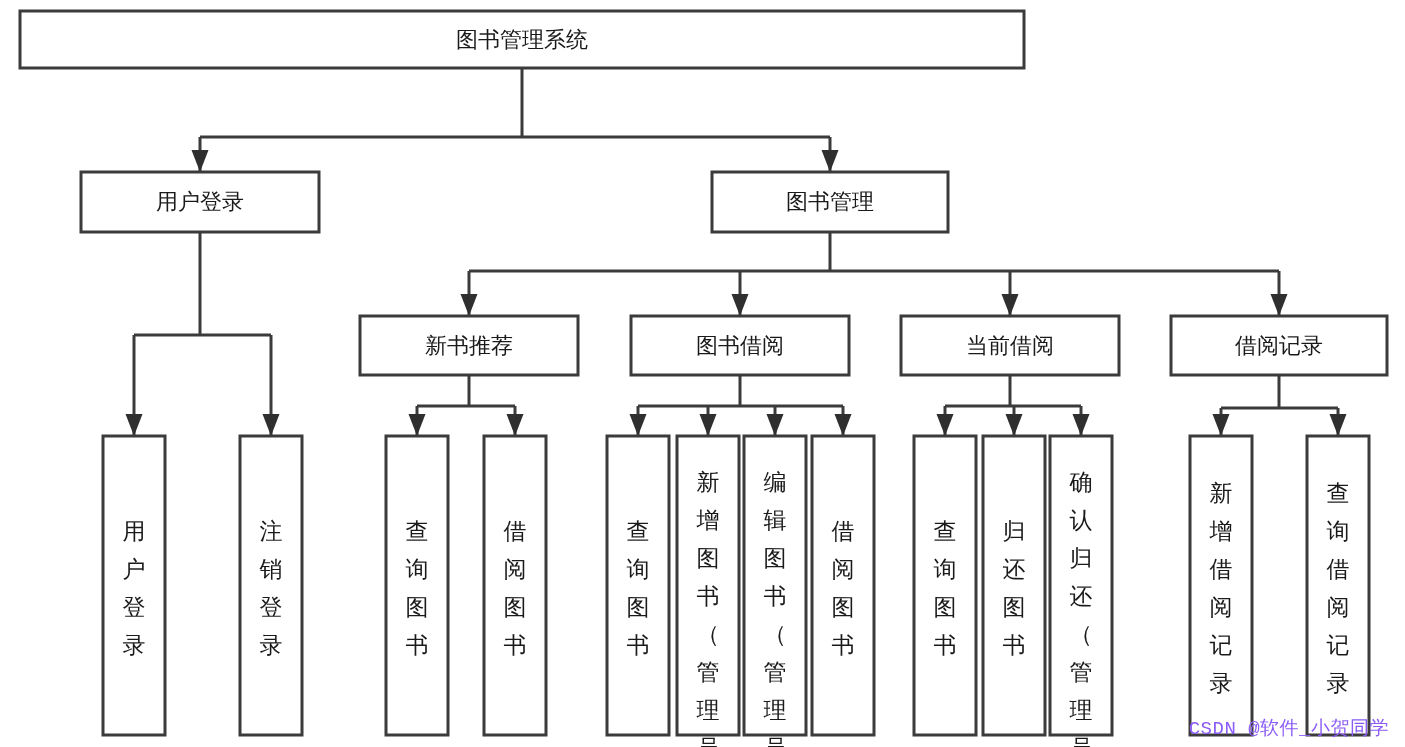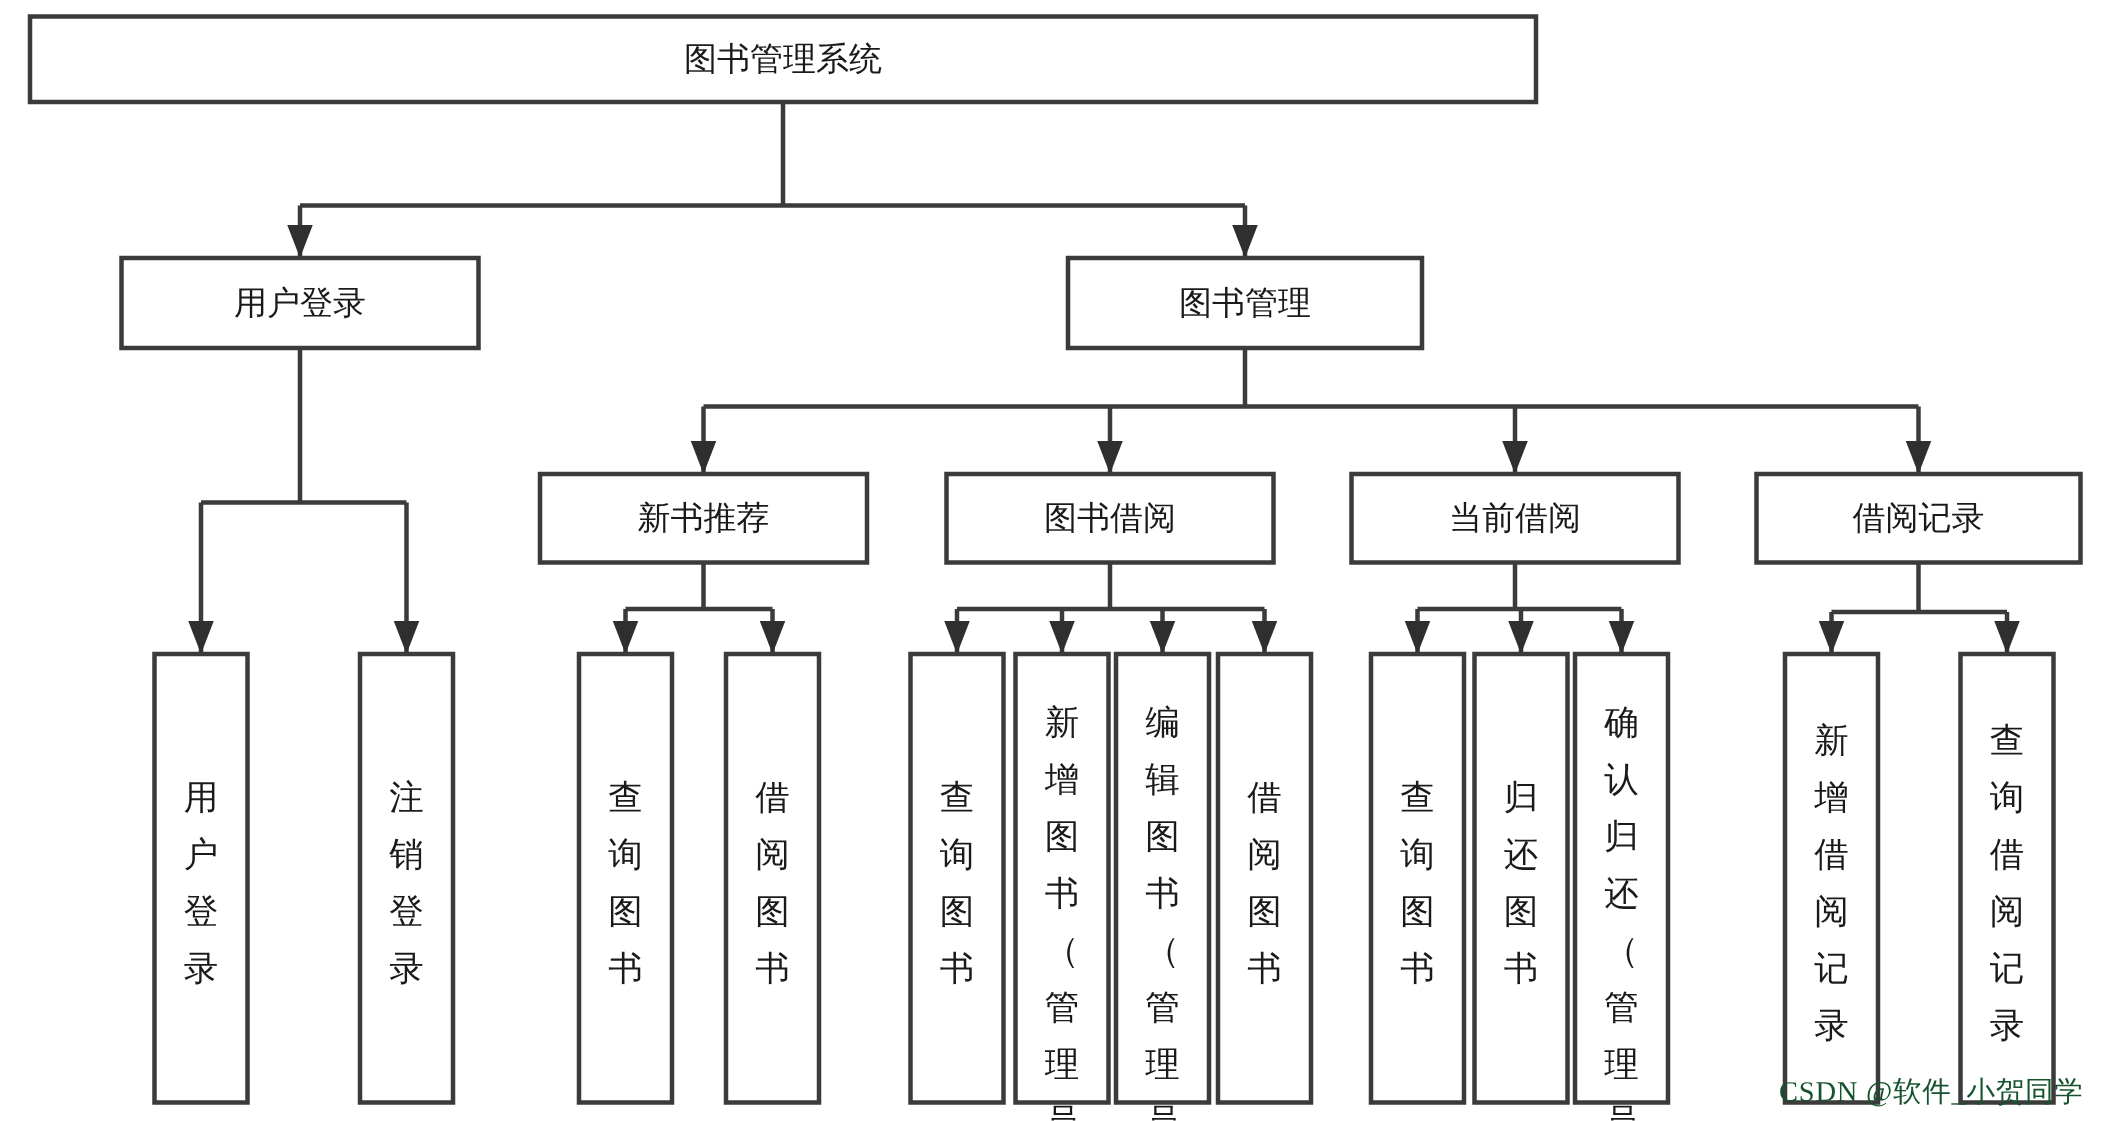--- a/index.html
+++ b/index.html
@@ -35,23 +35,23 @@
   .node-label-v{
     font-family:"DejaVu Sans","Liberation Sans",sans-serif;
     font-size:23px;
     fill:#1a1a1a;
     text-anchor:middle;
   }
   .watermark{
     position:absolute;
     right:16px;
     bottom:6px;
-    font-family:Liberation Serif, serif;
+    font-family:Liberation Mono, monospace;
     font-size:19px;
-    color:#14532d;
+    color:#8b5cf6;
     letter-spacing:0.5px;
     white-space:nowrap;
     user-select:none;
   }
 </style>
 </head>
 <body>
 
 <div id="diagram-root">
   <svg class="diagram" id="diagram-svg" viewBox="0 0 1405 747" xmlns="http://www.w3.org/2000/svg">

